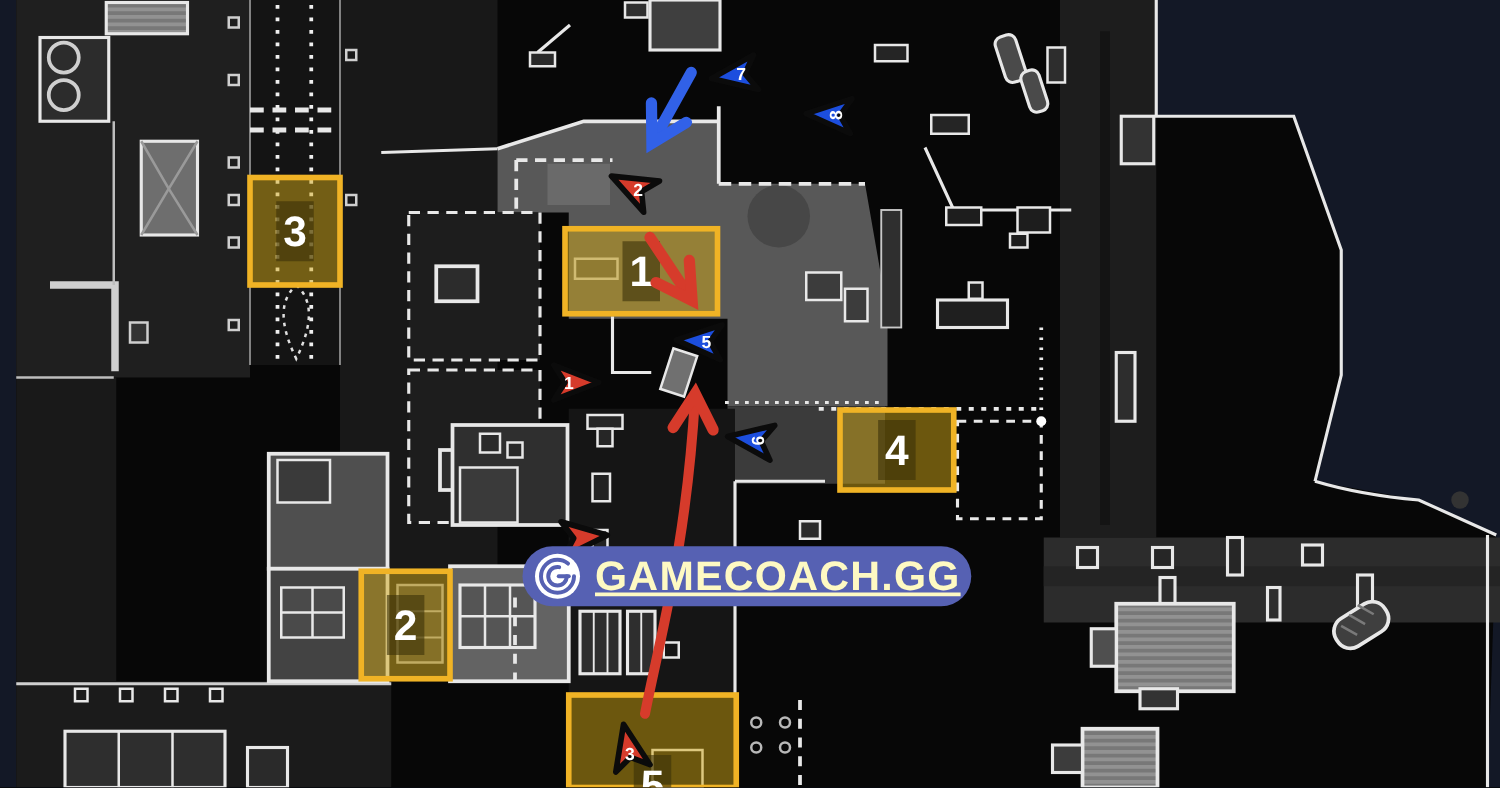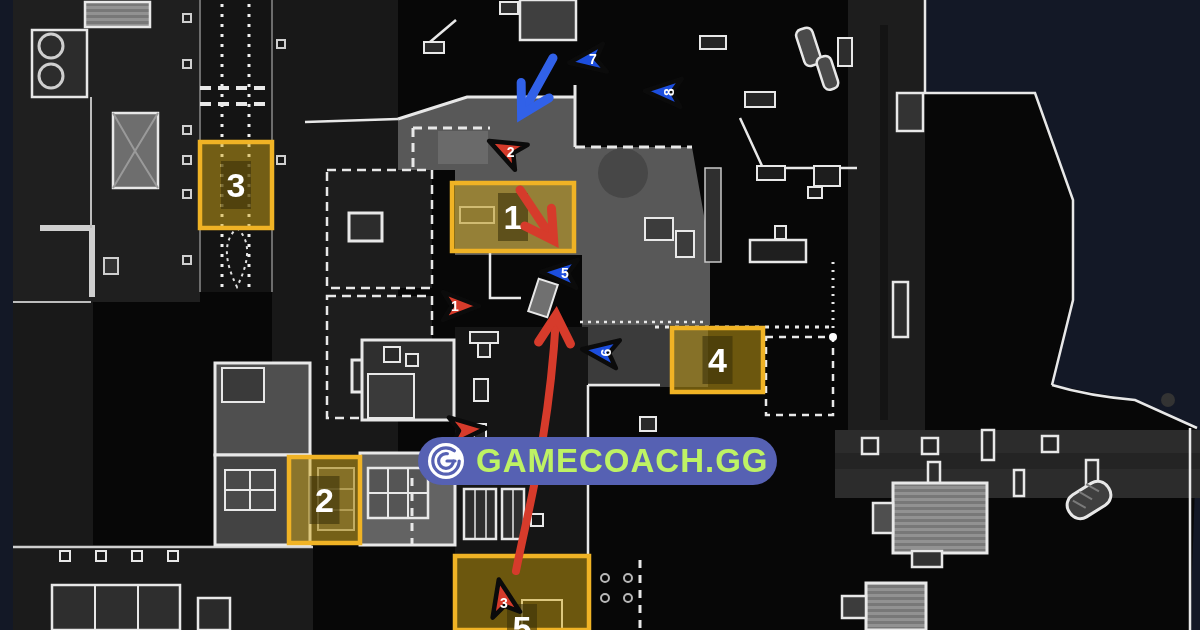--- a/index.html
+++ b/index.html
@@ -15,21 +15,21 @@
   .arrow{fill:none;stroke-linecap:round;}
   
   .marker-body{stroke:var(--marker-outline,#0b0b0b);stroke-width:4.5;stroke-linejoin:round;}
   .marker-body.red{fill:var(--red,#d63b2b);}
   .marker-body.blue{fill:var(--blue-marker,#1c4ede);}
   .marker-num{fill:#fff;font-family:"Liberation Sans",sans-serif;font-size:14px;font-weight:700;text-anchor:middle;}
   
   .badge{position:absolute;left:418px;top:437px;width:359px;height:48px;border-radius:24px;
          background:var(--badge-bg,#5661b3);display:flex;align-items:center;gap:11px;
          padding-left:9px;box-sizing:border-box;}
-  .badge-text{color:#bef264;font:700 33px/1 "Liberation Sans",sans-serif;letter-spacing:1px;transform:translateY(-1px);}
+  .badge-text{color:#fef9c3;font:700 33px/1 "Liberation Sans",sans-serif;letter-spacing:1px;transform:translateY(-1px);text-decoration:underline;}
   .badge-logo{display:flex;}
 </style>
 </head>
 <body>
 
 <div class="stage">
 <svg class="map" width="1200" height="630" viewBox="0 0 1200 630">
   <defs>
     <pattern id="roofA" width="6" height="6" patternUnits="userSpaceOnUse">
       <rect width="6" height="6" fill="#929292"></rect>

